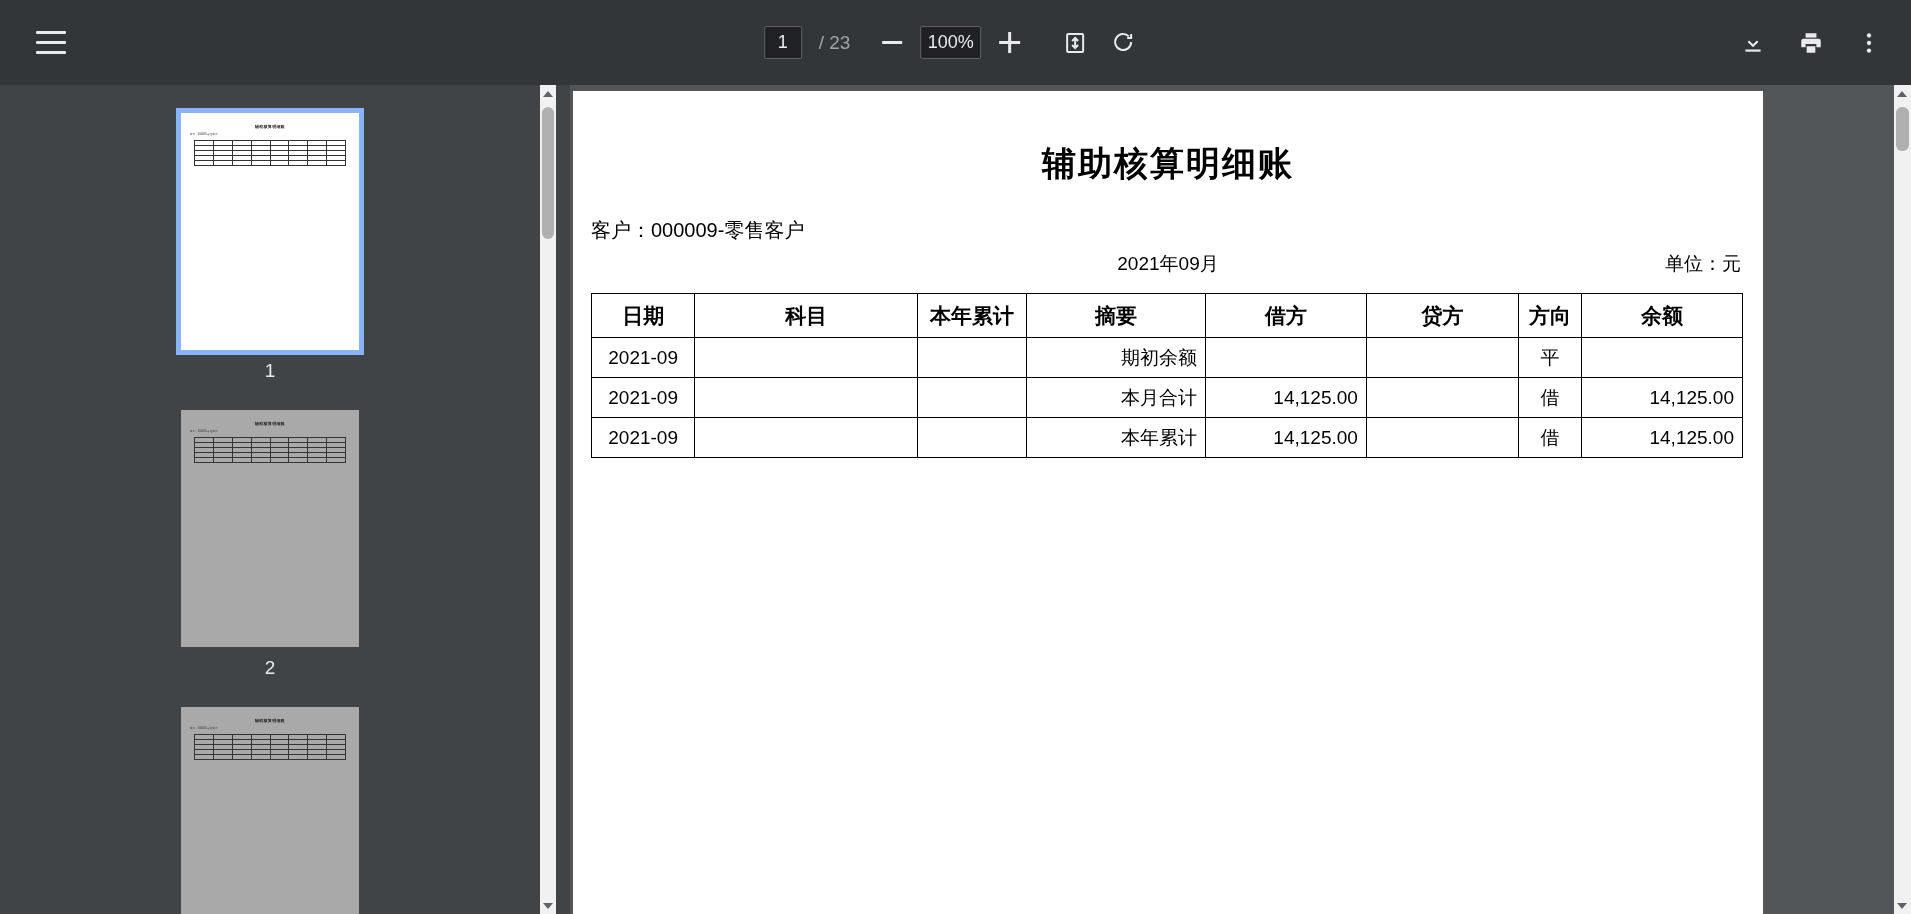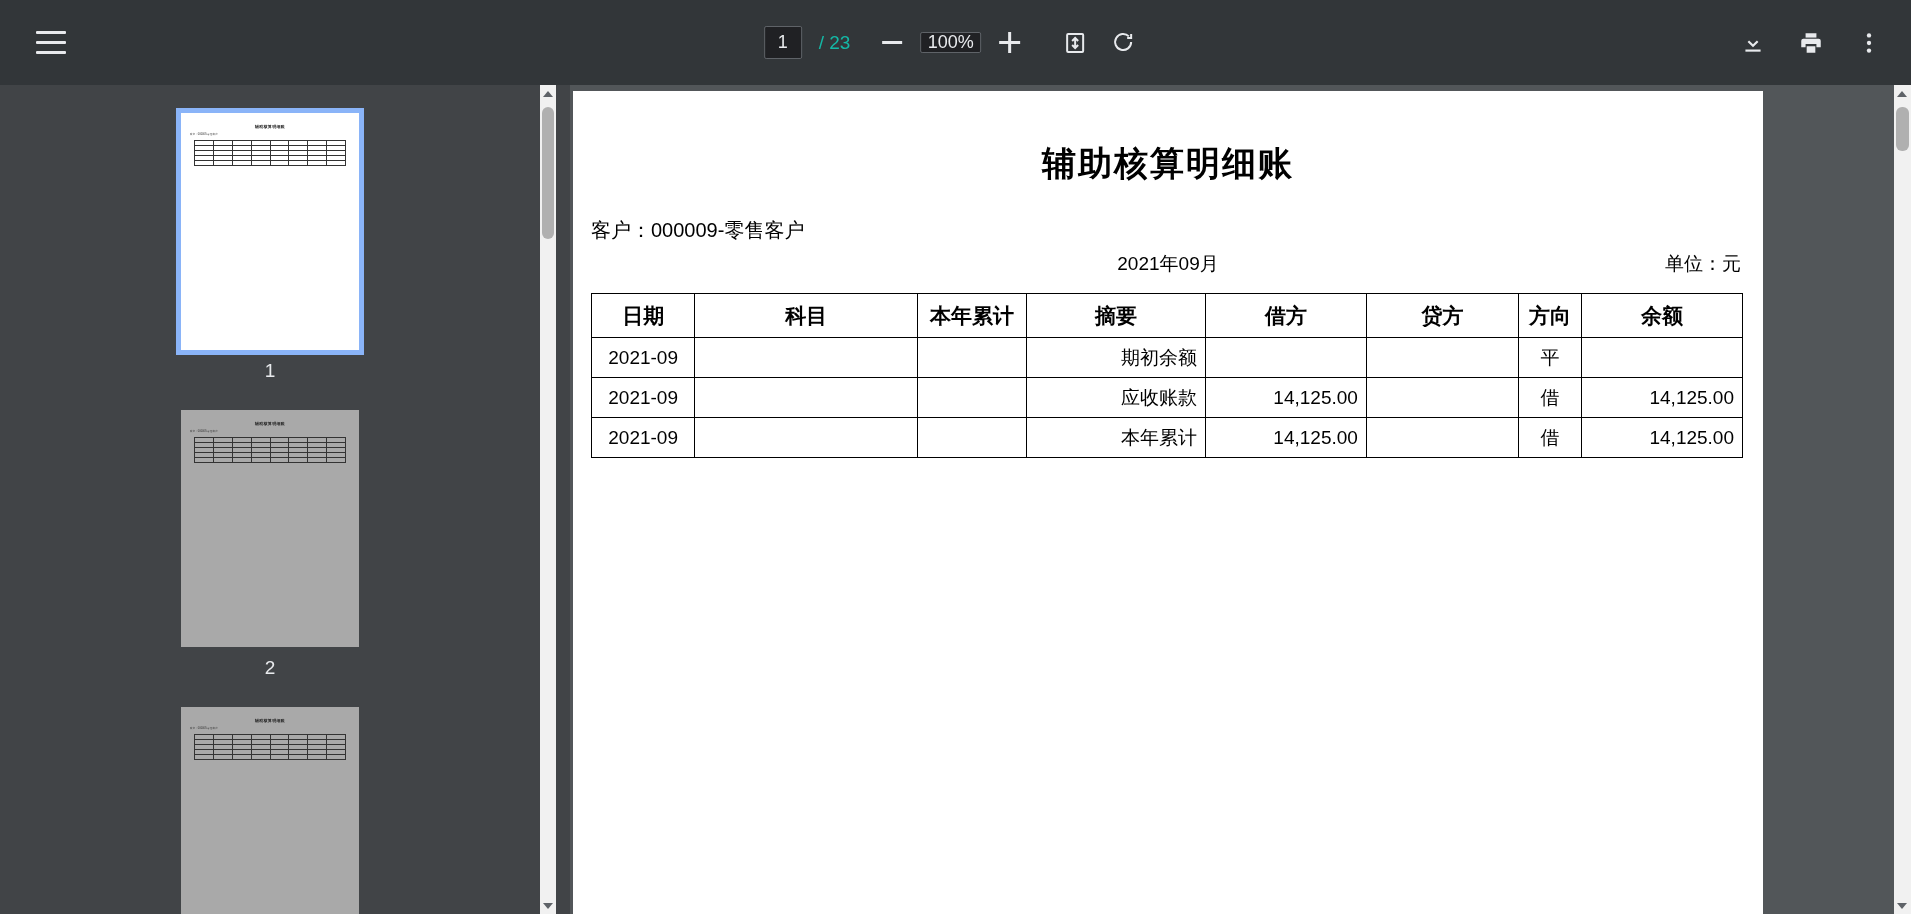--- a/index.html
+++ b/index.html
@@ -39,36 +39,36 @@
   }
   .page-input {
     width: 38px; height: 33px;
     background: #202124; color: #e8eaed;
     border: 1px solid #5f6368; border-radius: 2px;
     text-align: center; font-size: 18px;
     outline: none;
     font-family: "Liberation Sans", sans-serif;
   }
   .page-count {
-    margin-left: 17px; font-size: 19px; color: #14b8a6; white-space: nowrap;
+    margin-left: 17px; font-size: 19px; color: #a3a3a3; white-space: nowrap;
   }
   .tb-btn {
     width: 48px; height: 48px; border-radius: 50%;
     display: flex; align-items: center; justify-content: center;
     cursor: pointer; color: #e8eaed; user-select: none;
   }
   .minus { display:block; width: 20px; height: 3px; background: #e8eaed; }
   .plus-wrap { position: relative; width: 21px; height: 21px; }
   .plus-wrap:before, .plus-wrap:after {
     content:""; position: absolute; background: #e8eaed;
   }
   .plus-wrap:before { left: 0; top: 9px; width: 21px; height: 3px; }
   .plus-wrap:after  { top: 0; left: 9px; height: 21px; width: 3px; }
   .zoom-level {
-    min-width: 61px; height: 21px; margin: 0 4px;
+    min-width: 61px; height: 33px; margin: 0 4px;
     background: #202124; color: #e8eaed;
     border: 1px solid #5f6368; border-radius: 2px;
     display: flex; align-items: center; justify-content: center;
     font-size: 18px;
   }
   .sep-gap { width: 18px; }
   .tb-right {
     position: absolute; right: 18px; top: 0; height: 85px;
     display: flex; align-items: center; gap: 10px;
   }
@@ -510,21 +510,21 @@
             <td class="l">期初余额</td>
             <td class="r"></td>
             <td class="r"></td>
             <td class="c">平</td>
             <td class="r"></td>
           </tr>
           <tr>
             <td class="c">2021-09</td>
             <td class="c"></td>
             <td class="l"></td>
-            <td class="l">应收账款</td>
+            <td class="l">本月合计</td>
             <td class="r">14,125.00</td>
             <td class="r"></td>
             <td class="c">借</td>
             <td class="r">14,125.00</td>
           </tr>
           <tr>
             <td class="c">2021-09</td>
             <td class="c"></td>
             <td class="l"></td>
             <td class="l">本年累计</td>

